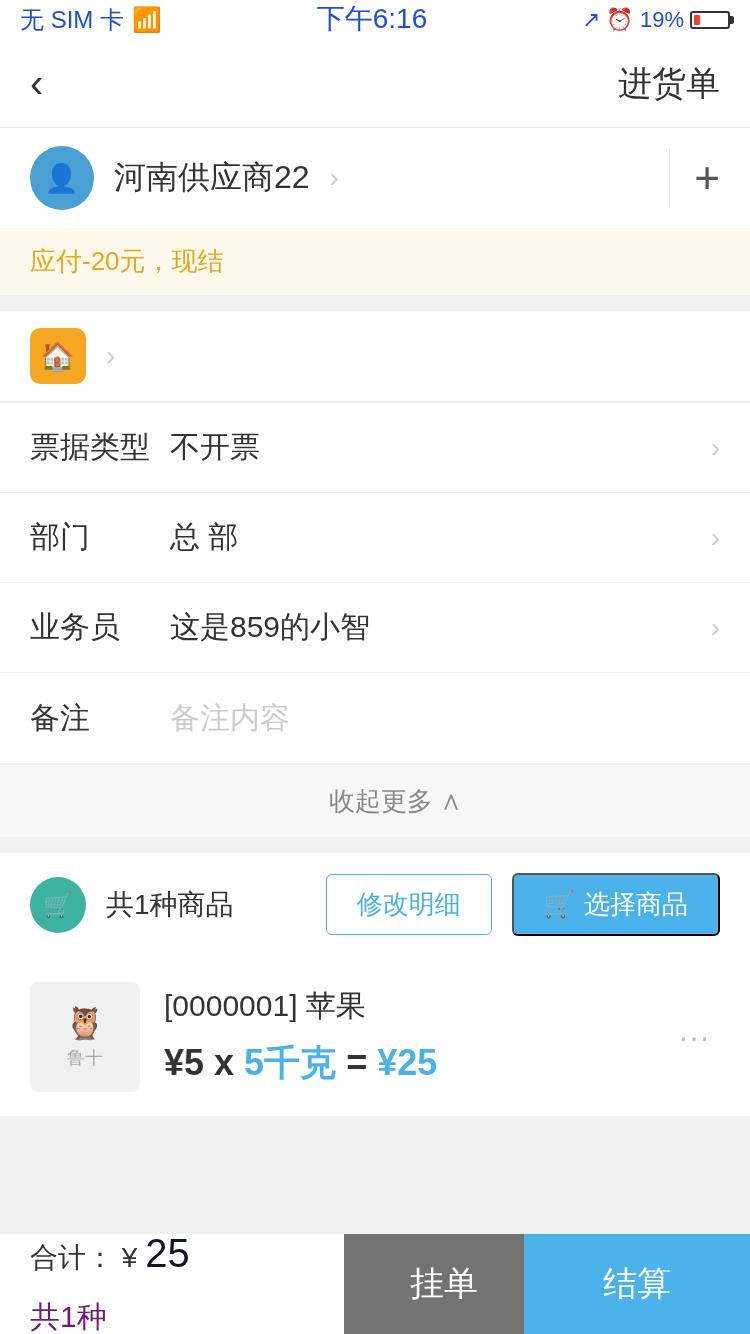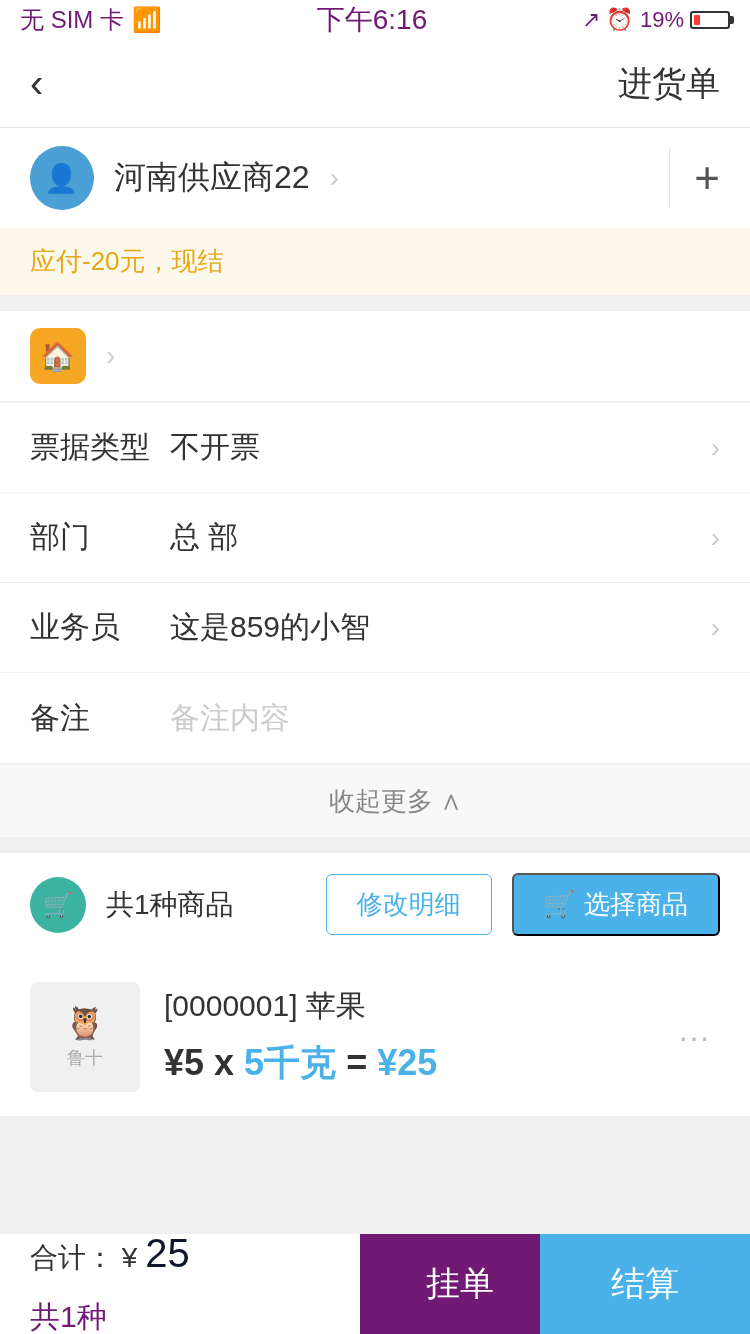--- a/index.html
+++ b/index.html
@@ -11,25 +11,24 @@
       background: #f0f0f0;
       font-size: 28px;
       color: #333;
     }
 
     
     .status-bar {
       height: 40px;
       background: #fff;
       display: flex;
-      align-items: center;
       justify-content: space-between;
       padding: 0 20px;
       font-size: 24px;
-      color: #701a75;
+      color: #1d4ed8;
     }
     .status-left { display: flex; align-items: center; gap: 8px; }
     .status-center { font-size: 28px; font-weight: 500; }
     .status-right { display: flex; align-items: center; gap: 6px; font-size: 22px; }
     .battery {
       width: 40px; height: 18px; border: 2px solid #333; border-radius: 3px; position: relative; display: inline-flex; align-items: center; padding: 2px;
     }
     .battery::after {
       content: ''; position: absolute; right: -6px; top: 50%; transform: translateY(-50%); width: 4px; height: 8px; background: #333; border-radius: 0 2px 2px 0;
     }
@@ -187,26 +186,26 @@
       background: #fff;
     }
     .total-section {
       flex: 1;
       padding: 0 30px;
     }
     .total-amount { font-size: 40px; color: #0f172a; font-weight: 500; display: inline; }
     .total-unit { font-size: 28px; color: #333; }
     .total-count { font-size: 30px; color: #701a75; margin-top: 20px; }
     .btn-pending {
-      width: 180px; height: 100px; background: #701a75; color: #fff;
+      width: 180px; height: 100px; background: #737373; color: #fff;
       font-size: 34px; border: none; cursor: pointer;
       display: flex; align-items: center; justify-content: center; padding-left: 20px;
     }
     .btn-checkout {
-      width: 210px; height: 100px; background: #4ab2e8; color: #fff;
+      width: 226px; height: 100px; background: #4ab2e8; color: #fff;
       font-size: 34px; border: none; cursor: pointer;
       display: flex; align-items: center; justify-content: center;
     }
   </style>
 </head>
 <body>
 
 <div class="status-bar">
   <div class="status-left">
     <span>无 SIM 卡</span>

